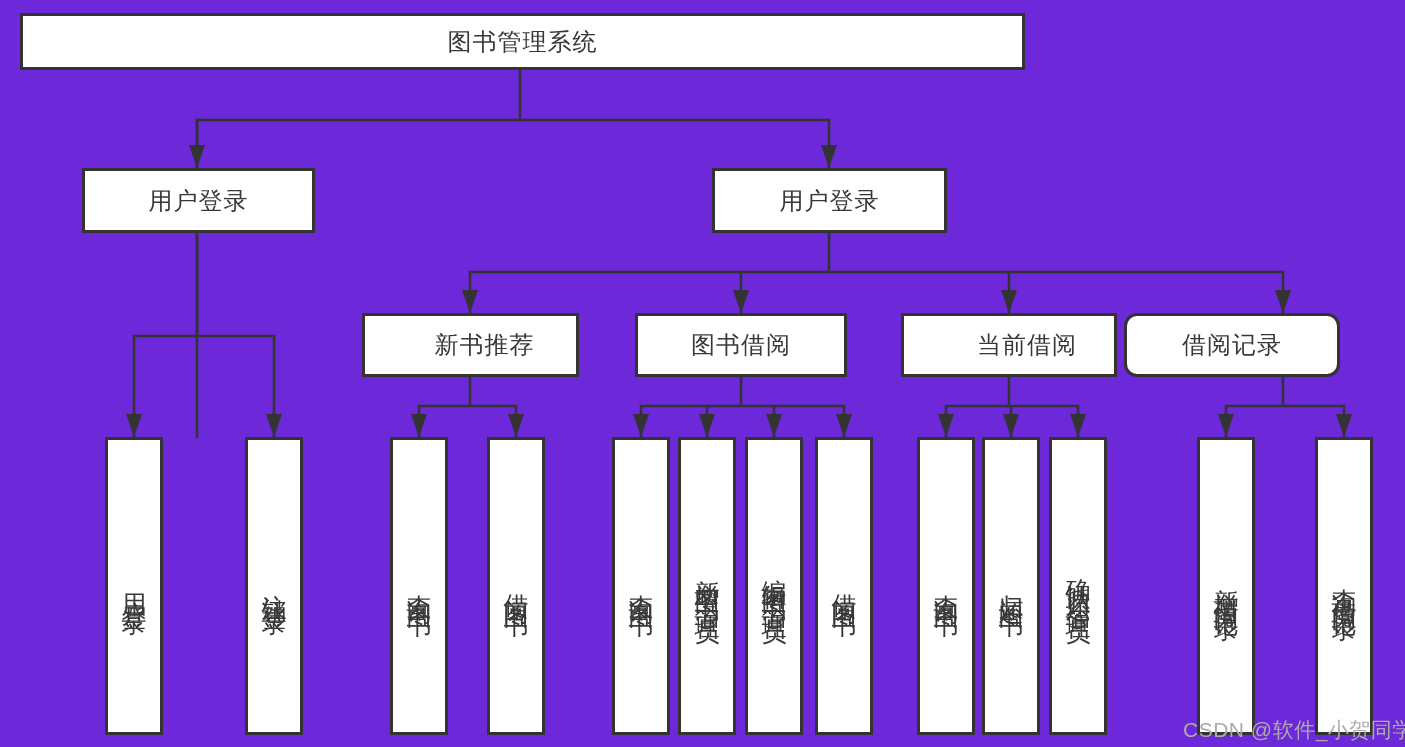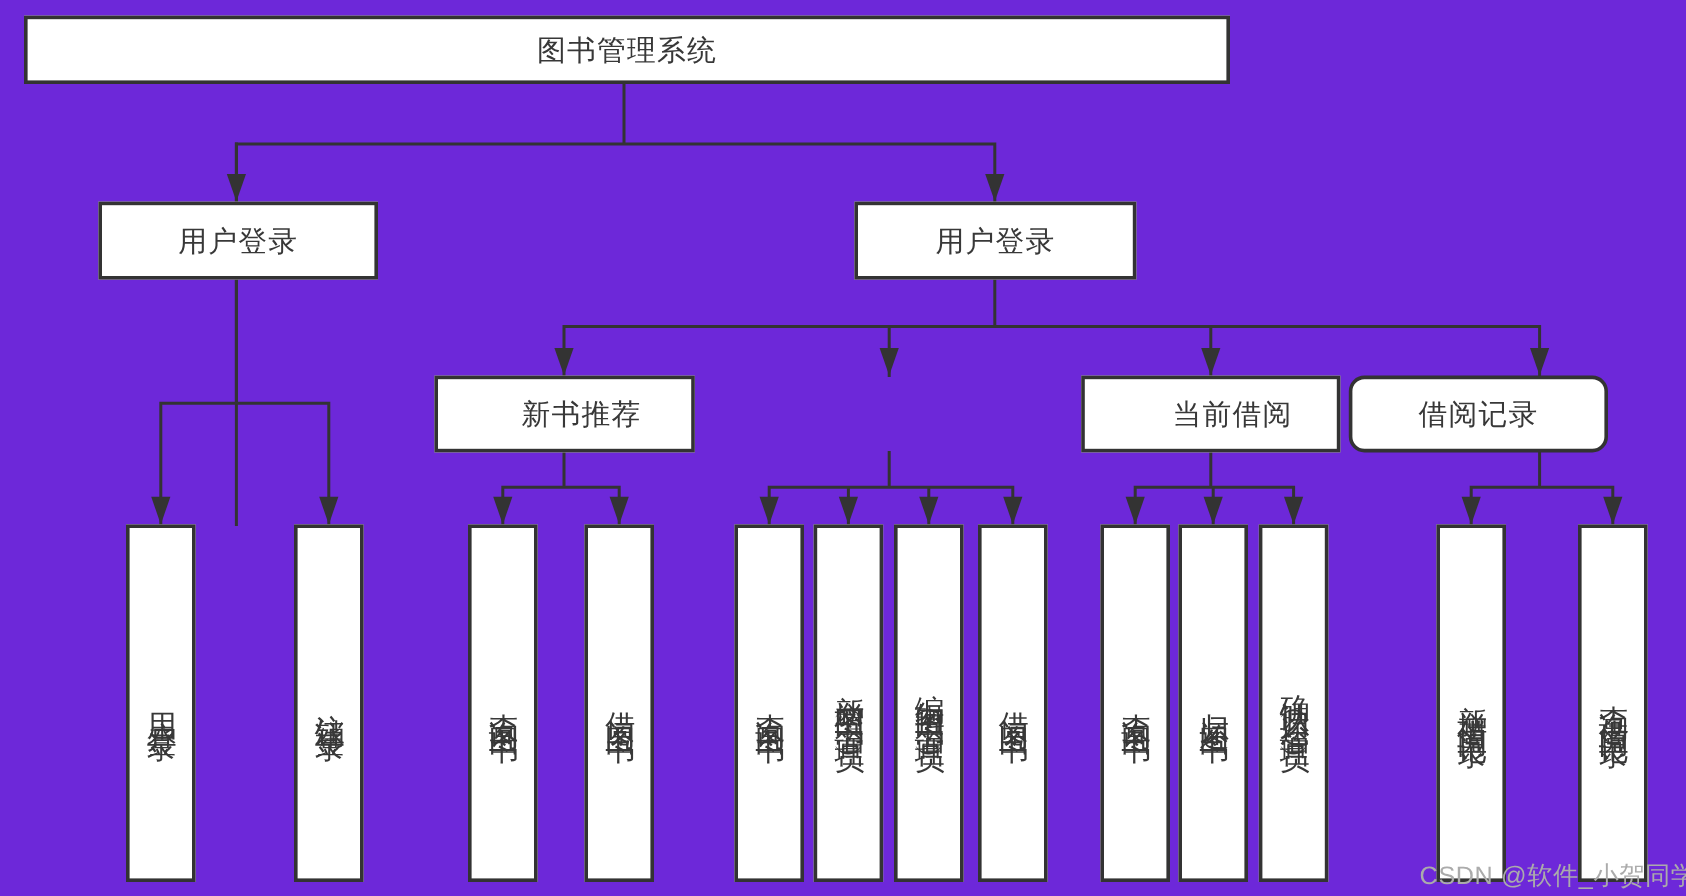--- a/index.html
+++ b/index.html
@@ -90,20 +90,23 @@
   <div class="box hbox n-l2a">
     <span>用户登录</span>
   </div>
   <div class="box hbox n-l2b">
     <span>用户登录</span>
   </div>
 
   <div class="box hbox n-l3a">
     <span>新书推荐</span>
   </div>
+  <div class="box hbox n-l3b">
+    <span>图书借阅</span>
+  </div>
   <div class="box hbox n-l3c">
     <span>当前借阅</span>
   </div>
   <div class="box hbox n-l3d">
     <span>借阅记录</span>
   </div>
 
   <div class="box vbox n-ul1">
     <span class="vtext">用户登录</span>
   </div>

